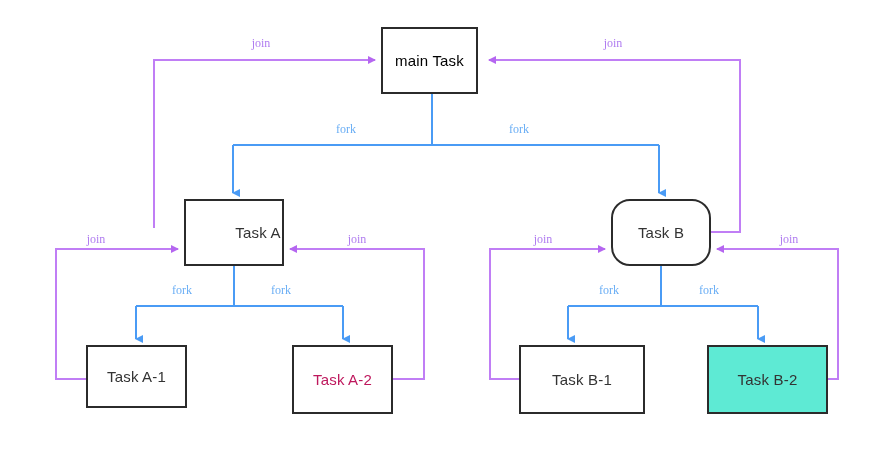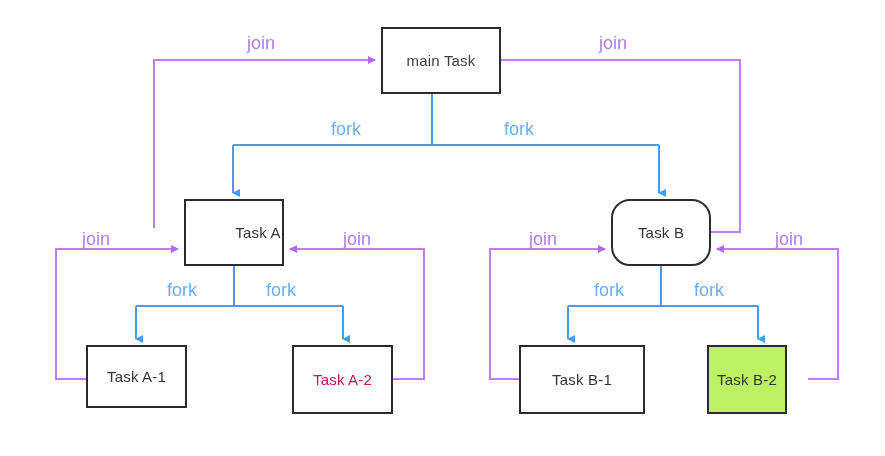--- a/index.html
+++ b/index.html
@@ -31,22 +31,22 @@
     align-items: center;
     justify-content: center;
     color: #333333;
     font-size: 15px;
     font-family: "Liberation Sans", sans-serif;
     letter-spacing: 0.2px;
     z-index: 3;
   }
   .edge-label {
     position: absolute;
-    font-size: 18px;
-    font-family: Liberation Sans, sans-serif;
+    font-size: 12px;
+    font-family: Liberation Serif, serif;
     white-space: nowrap;
     transform: translate(-50%, -50%);
     z-index: 4;
     background: transparent;
   }
   .label-join { color: #b07cf0; }
   .label-fork { color: #6aaef5; }
 </style>
 </head>
 <body>
@@ -81,39 +81,39 @@
         <path d="M 661 266 L 661 306" fill="none" stroke="#4a9bf5" stroke-width="2" stroke-linecap="butt" stroke-linejoin="miter"></path>
         <path d="M 568 306 L 758 306" fill="none" stroke="#4a9bf5" stroke-width="2" stroke-linecap="butt" stroke-linejoin="miter"></path>
         <path d="M 568 306 L 568 339" fill="none" stroke="#4a9bf5" stroke-width="2" stroke-linecap="butt" stroke-linejoin="miter" marker-end="url(#arrow-fork-down)"></path>
         <path d="M 758 306 L 758 339" fill="none" stroke="#4a9bf5" stroke-width="2" stroke-linecap="butt" stroke-linejoin="miter" marker-end="url(#arrow-fork-down)"></path>
         <path d="M 519 379 L 490 379 L 490 249 L 605 249" fill="none" stroke="#c07ef5" stroke-width="2" stroke-linecap="butt" stroke-linejoin="miter" marker-end="url(#arrow-join-right)"></path>
         <path d="M 808 379 L 838 379 L 838 249 L 717 249" fill="none" stroke="#c07ef5" stroke-width="2" stroke-linecap="butt" stroke-linejoin="miter" marker-end="url(#arrow-join-left)"></path>
       </g>
   </svg>
 
   <div id="nodes-layer">
-      <div class="node-box" style="left: 381px; top: 27px; width: 120px; height: 67px; border-color: rgb(43, 43, 43); background: rgb(255, 255, 255); color: #404040;">
+      <div class="node-box" style="left: 381px; top: 27px; width: 97px; height: 67px; border-color: rgb(43, 43, 43); background: rgb(255, 255, 255); color: #000000;">
         <span>main Task</span>
       </div>
       <div class="node-box" style="left: 184px; top: 199px; width: 100px; height: 67px; border-color: rgb(43, 43, 43); background: rgb(255, 255, 255); color: rgb(51, 51, 51); padding-left: 48px;">
         <span>Task A</span>
       </div>
       <div class="node-box" style="left: 611px; top: 199px; width: 100px; height: 67px; border-color: rgb(43, 43, 43); background: rgb(255, 255, 255); color: rgb(51, 51, 51); border-radius: 19px;">
         <span>Task B</span>
       </div>
       <div class="node-box" style="left: 86px; top: 345px; width: 101px; height: 63px; border-color: rgb(43, 43, 43); background: rgb(255, 255, 255); color: rgb(51, 51, 51);">
         <span>Task A-1</span>
       </div>
       <div class="node-box" style="left: 292px; top: 345px; width: 101px; height: 69px; border-color: rgb(43, 43, 43); background: rgb(255, 255, 255); color: #be185d;">
         <span>Task A-2</span>
       </div>
       <div class="node-box" style="left: 519px; top: 345px; width: 126px; height: 69px; border-color: rgb(43, 43, 43); background: rgb(255, 255, 255); color: rgb(51, 51, 51);">
         <span>Task B-1</span>
       </div>
-      <div class="node-box" style="left: 707px; top: 345px; width: 80px; height: 69px; border-color: rgb(43, 43, 43); background: #bef264; color: rgb(51, 51, 51);">
+      <div class="node-box" style="left: 707px; top: 345px; width: 121px; height: 69px; border-color: rgb(43, 43, 43); background: #5eead4; color: rgb(51, 51, 51);">
         <span>Task B-2</span>
       </div>
     </div>
   <div id="labels-layer">
       <div class="edge-label label-join" style="left: 261px; top: 43px; color: rgb(176, 124, 240);">join</div>
       <div class="edge-label label-join" style="left: 613px; top: 43px; color: rgb(176, 124, 240);">join</div>
       <div class="edge-label label-fork" style="left: 346px; top: 129px; color: rgb(106, 174, 245);">fork</div>
       <div class="edge-label label-fork" style="left: 519px; top: 129px; color: rgb(106, 174, 245);">fork</div>
       <div class="edge-label label-join" style="left: 96px; top: 239px; color: rgb(176, 124, 240);">join</div>
       <div class="edge-label label-join" style="left: 357px; top: 239px; color: rgb(176, 124, 240);">join</div>

